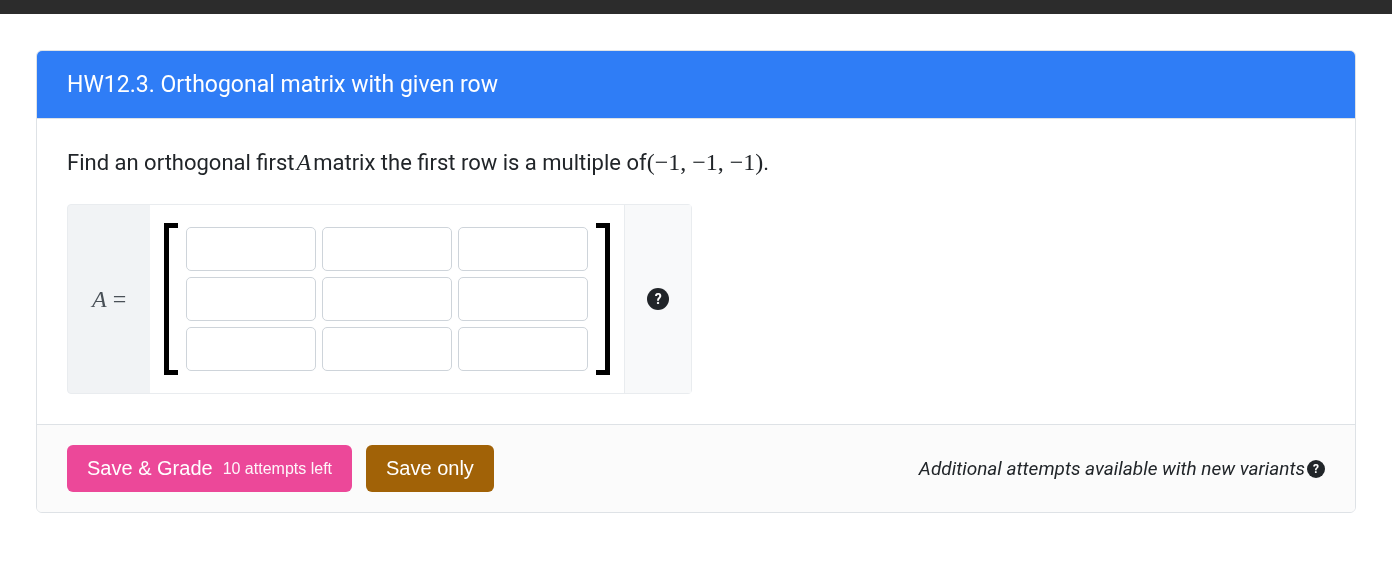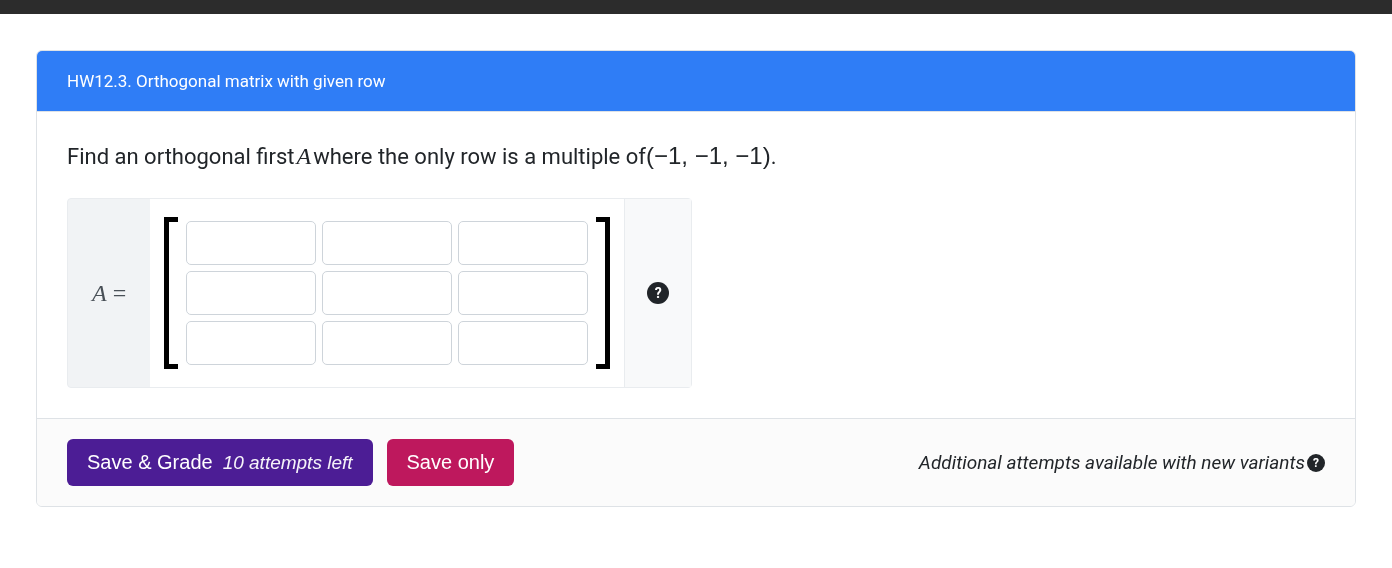--- a/index.html
+++ b/index.html
@@ -1,65 +1,65 @@
 <!DOCTYPE html>
 <html><head>
 <meta charset="utf-8">
 <style>
   * { box-sizing: border-box; margin: 0; padding: 0; }
   html, body { width: 1392px; height: 568px; font-family: -apple-system, BlinkMacSystemFont, "Segoe UI", Roboto, "Helvetica Neue", Arial, sans-serif; background: #fff; color: #212529; }
   .topbar { width: 100%; height: 14px; background: #2c2c2c; }
   .page { padding: 36px; }
   .card { border: 1px solid #dee2e6; border-radius: 6px; overflow: hidden; box-shadow: 0 0 0 0 rgba(0,0,0,0); }
-  .card-header { background: #2f7df6; color: #fff; padding: 20px 30px; font-size: 17px; font-weight: 400; border-bottom: 1px solid #dee2e6; }
+  .card-header { background: #2f7df6; color: #fff; padding: 20px 30px; font-size: 23px; font-weight: 400; border-bottom: 1px solid #dee2e6; }
   .card-body { padding: 30px; }
   .prompt { font-size: 22px; color: #212529; display: flex; align-items: center; flex-wrap: wrap; gap: 0; }
   .mi { font-family: "Times New Roman", Times, serif; font-style: italic; font-size: 24px; padding: 0 2px; }
-  .mn { font-family: Liberation Sans, sans-serif; font-style: normal; font-size: 24px; }
+  .mn { font-family: Liberation Serif, serif; font-style: normal; font-size: 24px; }
   .answer-area { margin-top: 28px; display: inline-flex; align-items: stretch; background: #f1f3f5; border: 1px solid #e9ecef; border-radius: 4px; }
   .answer-label { display: flex; align-items: center; justify-content: center; padding: 0 24px; font-family: "Times New Roman", Times, serif; font-style: italic; font-size: 24px; color: #495057; }
   .answer-label .eq { font-style: normal; padding-left: 6px; }
   .matrix-wrap { background: #fff; padding: 18px 14px; display: flex; align-items: stretch; }
   .bracket { width: 14px; position: relative; }
   .bracket::before, .bracket::after { content: ""; position: absolute; background: #000; }
   .bracket.left::before { left: 0; top: 0; width: 14px; height: 5px; }
   .bracket.left::after  { left: 0; bottom: 0; width: 14px; height: 5px; }
   .bracket.left .bar { position: absolute; left: 0; top: 0; bottom: 0; width: 5px; background: #000; }
   .bracket.right::before { right: 0; top: 0; width: 14px; height: 5px; }
   .bracket.right::after  { right: 0; bottom: 0; width: 14px; height: 5px; }
   .bracket.right .bar { position: absolute; right: 0; top: 0; bottom: 0; width: 5px; background: #000; }
   .matrix-grid { display: grid; grid-template-columns: repeat(3, 130px); grid-auto-rows: 44px; gap: 6px; padding: 4px 8px; }
   .matrix-cell { border: 1px solid #ced4da; border-radius: 5px; background: #fff; font-size: 16px; padding: 4px 8px; }
   .help-col { display: flex; align-items: center; padding: 0 22px; background: #f8f9fa; border-left: 1px solid #e9ecef; }
   .help-icon { width: 22px; height: 22px; border-radius: 50%; background: #212529; color: #fff; display: flex; align-items: center; justify-content: center; font-weight: 700; font-size: 14px; cursor: pointer; }
   .card-footer { border-top: 1px solid #dee2e6; background: #fbfbfb; padding: 20px 30px; display: flex; align-items: center; gap: 14px; }
   .btn { border: none; border-radius: 6px; font-size: 20px; padding: 12px 20px; cursor: pointer; color: #fff; display: inline-flex; align-items: center; gap: 10px; }
-  .btn-primary { background: #4c1d95; }
-  .btn-primary .attempts { font-style: italic; font-weight: 400; font-size: 19px; opacity: 0.95; }
-  .btn-teal { background: #be185d; }
+  .btn-primary { background: #ec4899; }
+  .btn-primary .attempts { font-weight: 400; font-size: 16px; opacity: 0.95; }
+  .btn-teal { background: #a16207; }
   .footer-right { margin-left: auto; display: flex; align-items: center; gap: 2px; color: #212529; font-style: italic; font-size: 19px; }
   .footer-help { width: 18px; height: 18px; border-radius: 50%; background: #212529; color: #fff; display: inline-flex; align-items: center; justify-content: center; font-size: 12px; font-style: normal; font-weight: 700; cursor: pointer; }
 </style>
 </head>
 <body>
 
 <div class="topbar"></div>
 
 <div class="page">
   <div class="card">
 
     <div class="card-header">
       <span>HW12.3. Orthogonal matrix with given row</span>
     </div>
 
     <div class="card-body">
       <div class="prompt">
         <span>Find an orthogonal first </span>
         <span class="mi">A</span>
-        <span> where the only row is a multiple of </span>
+        <span> matrix the first row is a multiple of </span>
         <span class="mn">(−1, −1, −1)</span>
         <span>.</span>
       </div>
 
       <div class="answer-area">
         <div class="answer-label">
           <span>A</span>
           <span class="eq">=</span>
         </div>
         <div class="matrix-wrap">

